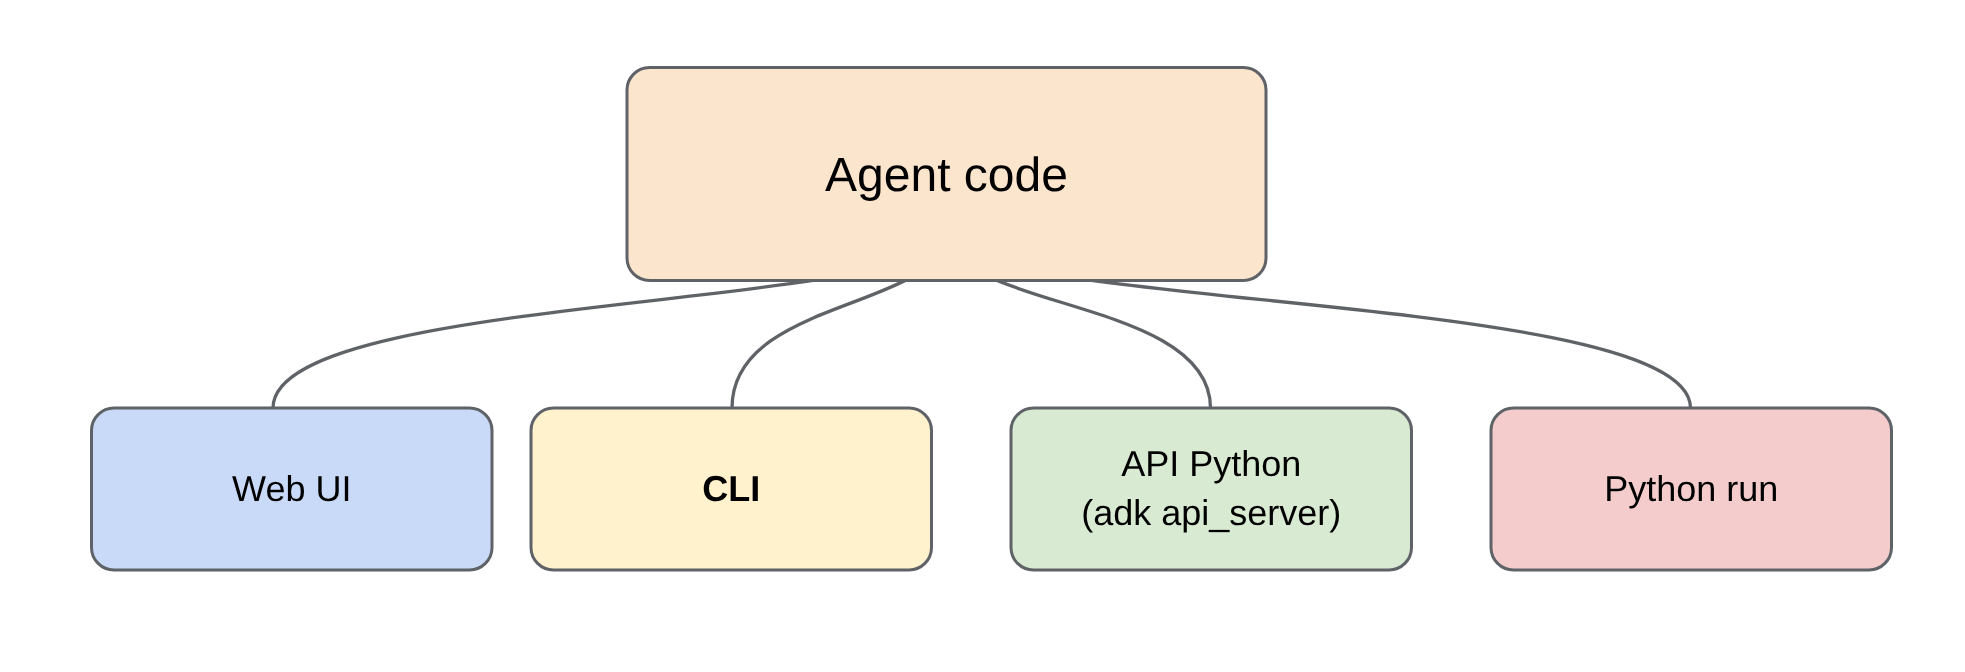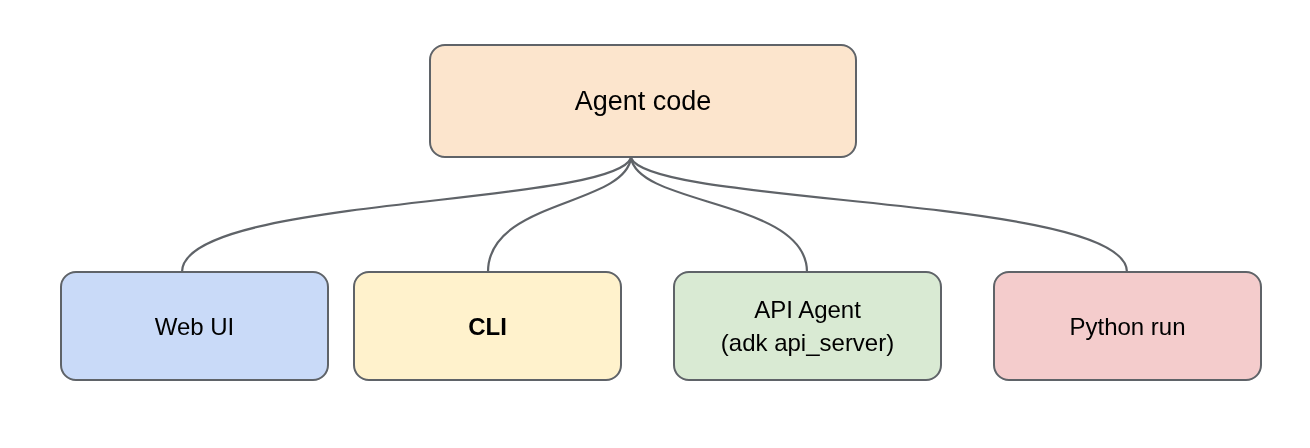--- a/index.html
+++ b/index.html
@@ -33,25 +33,25 @@
     border: 2px solid #5f6368;
     border-radius: 16px;
     display: flex;
     flex-direction: column;
     align-items: center;
     justify-content: center;
     text-align: center;
     color: #000000;
   }
   .node-root {
-    left: 429px;
+    left: 417px;
     top: 44px;
     width: 428px;
-    height: 114px;
-    font-size: 27px;
+    height: 144px;
+    font-size: 32px;
     line-height: 35px;
   }
   .node-child {
     top: 271px;
     width: 269px;
     height: 110px;
     font-size: 24px;
     line-height: 33px;
   }
   .node-child.pos-0 { left: 60px; }
@@ -78,21 +78,21 @@
 
   <div class="node node-child pos-0" style="background-color: rgb(201, 218, 248);">
     <span>Web UI</span>
   </div>
 
   <div class="node node-child pos-1" style="background-color: rgb(255, 242, 204);">
     <span>CLI</span>
   </div>
 
   <div class="node node-child pos-2" style="background-color: rgb(217, 234, 211);">
-    <span>API Agent</span>
+    <span>API Python</span>
     <span>(adk api_server)</span>
   </div>
 
   <div class="node node-child pos-3" style="background-color: rgb(244, 204, 204); gap: 45px;">
     <span>Python run</span>
   </div>
 
 </div>
 
 </body></html>

